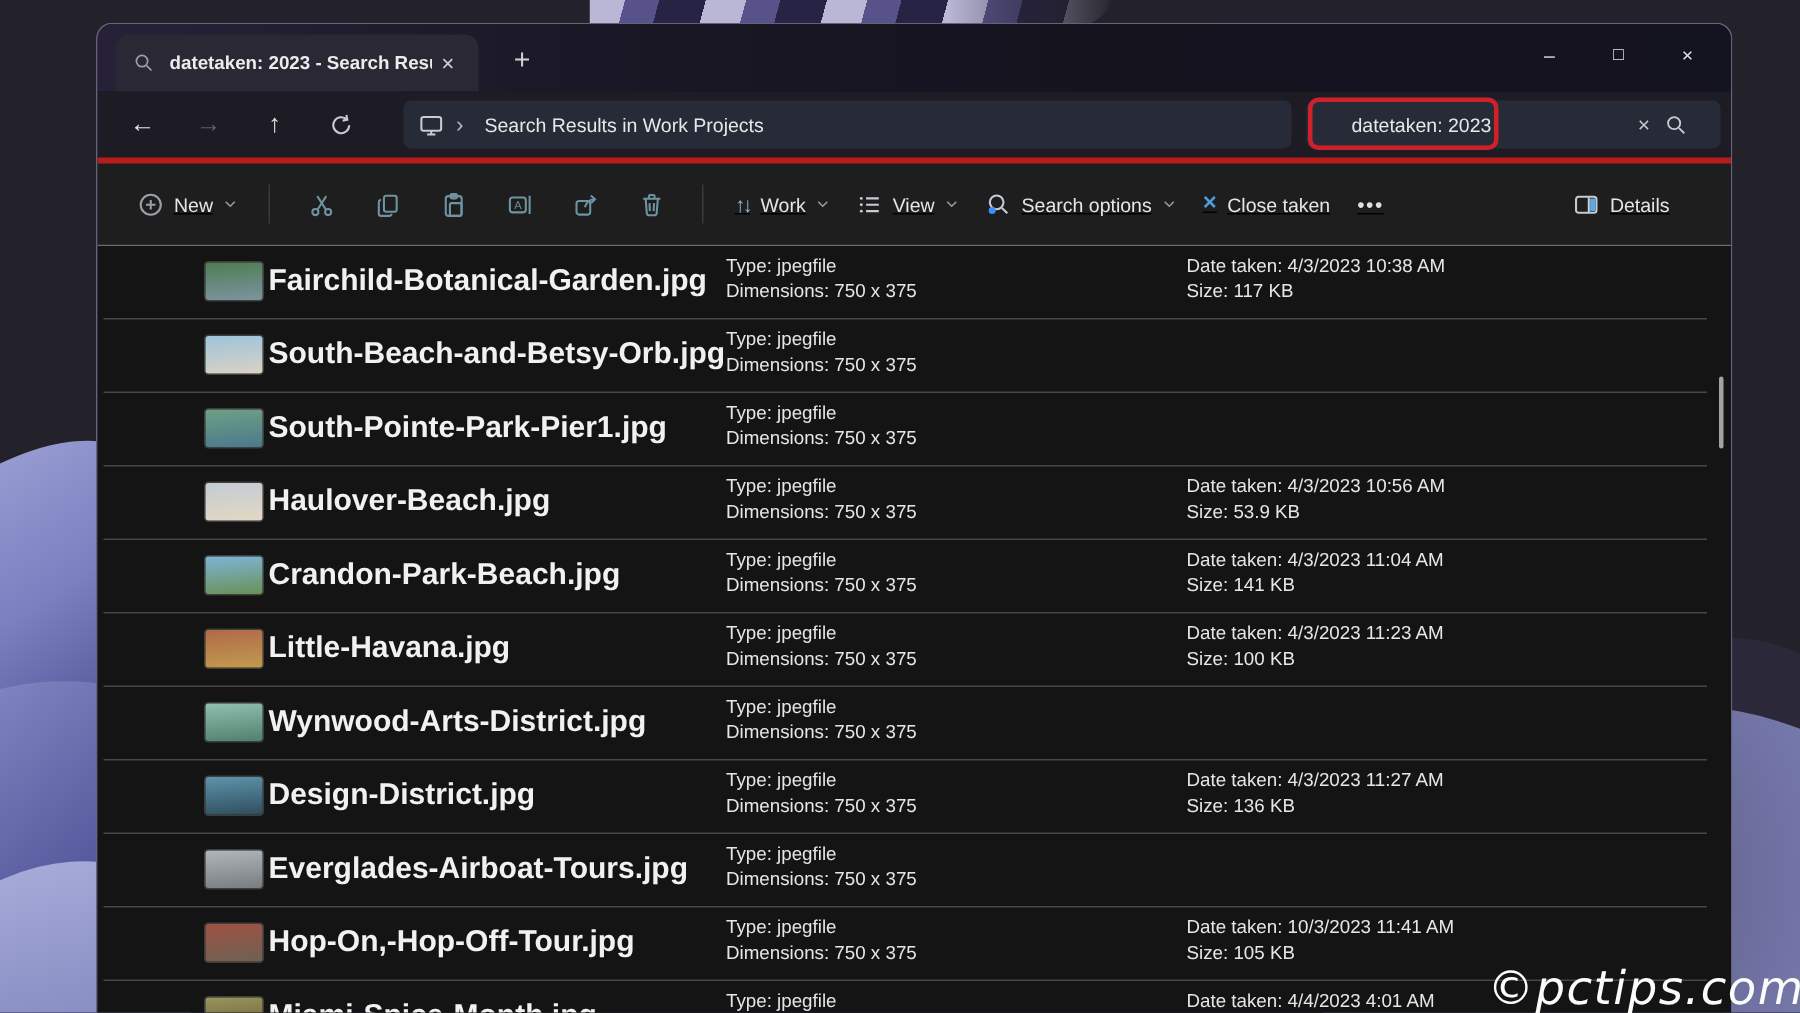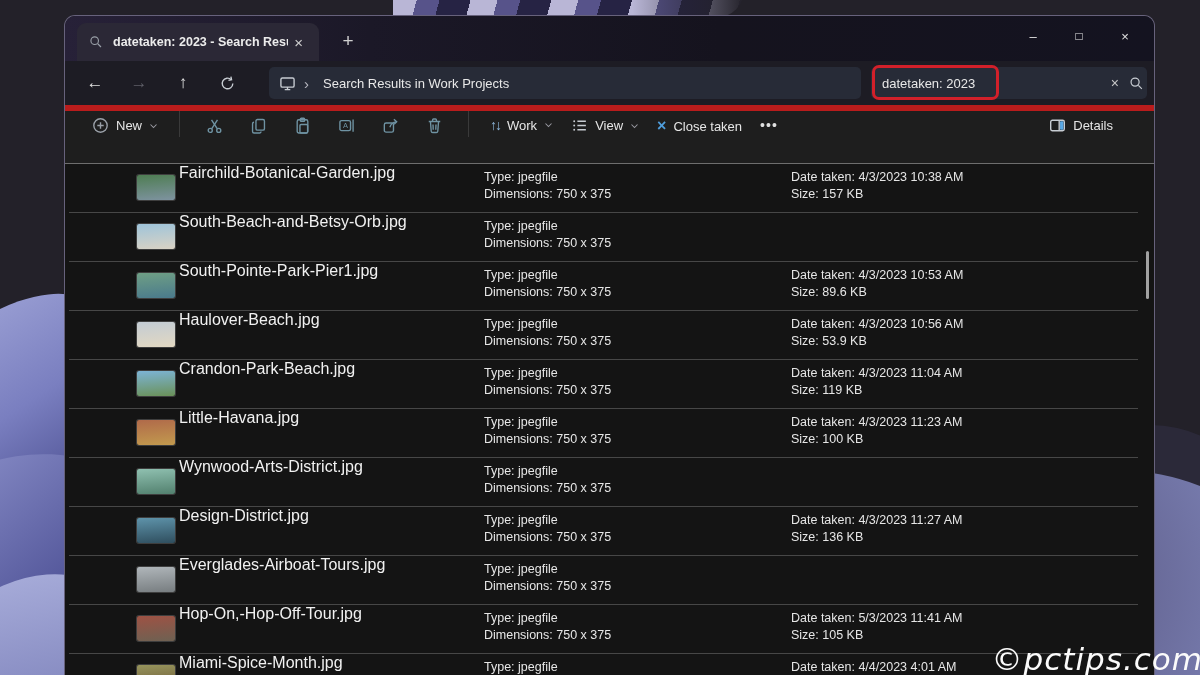--- a/index.html
+++ b/index.html
@@ -51,50 +51,50 @@
   
   .navbar { position:relative; height:44px; background:#1d1c24; display:flex; align-items:center; }
   .nav-btn { width:44px; height:36px; display:flex; align-items:center; justify-content:center;
              color:#e0e0e0; font-size:17px; }
   .nav-btn.dim { color:#5f5f68; }
   .field { position:absolute; top:6px; height:32px; background:#272b37; border-radius:5px;
            display:flex; align-items:center; }
   .addr { left:204px; width:592px; padding:0 10px; gap:8px; }
   .addr .crumb { color:#e8e8e8; font-size:13px; margin-left:6px; }
   .addr .chev { color:#b8b8c0; font-size:15px; }
-  .searchbox { left:806px; width:276px; padding:0 3px; }
+  .searchbox { left:806px; width:276px; padding:0 22px; }
   .search-value { color:#e8e8e8; font-size:13px; margin-left:8px; flex:1; white-space:nowrap; }
   .search-clear { color:#c8c8c8; font-size:14px; padding:0 10px; }
   .search-annotation { position:absolute; left:1px; top:-2px; width:127px; height:35px;
            border:3px solid #d2202a; border-radius:7px; pointer-events:none; }
 
   
-  .toolbar { position:relative; height:58px; background:#1e1e1e; border-top:6px solid #b91c1c;
-             display:flex; align-items:flex-start; padding:0 18px; }
+  .toolbar { position:relative; height:58px; background:#1e1e1e; border-top:4px solid #b91c1c;
+             display:flex; align-items:center; padding:0 18px;text-decoration:underline; }
   .tbtn { display:flex; align-items:center; gap:7px; color:#e6e6e6; font-size:13px;
           padding:6px 9px; border-radius:4px; white-space:nowrap; }
   .tsep { width:1px; height:26px; background:#3a3a3a; margin:0 12px; }
   .icon-btn { width:44px; justify-content:center; }
   .sort-glyph { color:#8fb8dd; font-size:14px; letter-spacing:-2px; }
   .x-blue { color:#4f9ddb; font-size:16px; font-weight:bold; }
   .dots { color:#e0e0e0; font-size:14px; letter-spacing:1px; }
   .spacer { flex:1; }
   .chevron-svg { width:9px; height:6px; stroke:#9a9aa2; stroke-width:1.4; fill:none; }
   svg.ic { width:17px; height:17px; fill:none; stroke-width:1.3; }
   .st-op { stroke:#6f93a3; }
   .st-ui { stroke:#c7ccd2; }
   .st-dim { stroke:#9aa0a8; }
   .toolbar-divider { height:1px; background:#6e6e6e; }
 
   
   .filelist { position:absolute; top:148px; left:0; right:0; bottom:0; background:#141414; }
   .file-row { height:49px; position:relative; border-bottom:1px solid #474747; margin:0 16px 0 4px; }
   .thumb { position:absolute; left:68px; top:11px; width:38px; height:25px; border-radius:2px;
            box-shadow:0 0 0 1px rgba(255,255,255,.18); }
-  .fname { position:absolute; left:110px; top:0; font-size:16px; color:#f1f1f1; white-space:nowrap; }
+  .fname { position:absolute; left:110px; top:12px; font-size:20px; color:#f1f1f1; white-space:nowrap;font-weight:bold; }
   .fcol { position:absolute; top:5px; font-size:12.5px; line-height:17px; color:#e6e6e6; }
   .col-type { left:415px; }
   .col-date { left:722px; }
   .scrollthumb { position:absolute; left:1081px; top:235px; width:3px; height:48px;
                  background:#a2a2a2; border-radius:2px; z-index:3; }
 
   
   .watermark { position:absolute; right:-3px; bottom:-2px; z-index:5; color:#fbfbfb;
                font-style:italic; font-size:31px; font-family:"DejaVu Sans", sans-serif;
                letter-spacing:1px; }
@@ -240,20 +240,31 @@
         <line x1="6" y1="4" x2="14" y2="4" class="st-ui"></line>
         <line x1="6" y1="8" x2="14" y2="8" class="st-ui"></line>
         <line x1="6" y1="12" x2="14" y2="12" class="st-ui"></line>
       </svg>
       <span>View</span>
       <svg class="chevron-svg" viewBox="0 0 10 8">
           <polyline points="1,2 5,6 9,2"></polyline>
         </svg>
     </div>
 
+    <div class="tbtn">
+      <svg class="ic" viewBox="0 0 16 16">
+        <circle cx="7" cy="6.5" r="4.3" class="st-ui"></circle>
+        <line x1="10.3" y1="10" x2="13.7" y2="13.4" class="st-ui"></line>
+        <circle cx="4.2" cy="11.6" r="2.2" fill="#3f8cff" stroke="none"></circle>
+      </svg>
+      <span>Search options</span>
+      <svg class="chevron-svg" viewBox="0 0 10 8">
+          <polyline points="1,2 5,6 9,2"></polyline>
+        </svg>
+    </div>
 
     <div class="tbtn">
       <span class="x-blue">×</span>
       <span>Close taken</span>
     </div>
 
     <div class="tbtn">
       <span class="dots">•••</span>
     </div>
 
@@ -273,44 +284,40 @@
   <div class="filelist">
   <div class="file-row">
     <div class="thumb" style="background: linear-gradient(175deg, rgb(78, 125, 82), rgb(126, 147, 160));"></div>
     <div class="fname">Fairchild-Botanical-Garden.jpg</div>
     <div class="fcol col-type">
       <div>Type: jpegfile</div>
       <div>Dimensions: 750 x 375</div>
     </div>
     <div class="fcol col-date">
       <div>Date taken: 4/3/2023 10:38 AM</div>
-      <div>Size: 157 KB</div>
+      <div>Size: 117 KB</div>
     </div>
   </div>
 
   <div class="file-row">
     <div class="thumb" style="background: linear-gradient(175deg, rgb(158, 196, 218), rgb(217, 210, 196));"></div>
     <div class="fname">South-Beach-and-Betsy-Orb.jpg</div>
     <div class="fcol col-type">
       <div>Type: jpegfile</div>
       <div>Dimensions: 750 x 375</div>
     </div>
   </div>
 
   <div class="file-row">
     <div class="thumb" style="background: linear-gradient(175deg, rgb(111, 159, 133), rgb(74, 122, 140));"></div>
     <div class="fname">South-Pointe-Park-Pier1.jpg</div>
     <div class="fcol col-type">
       <div>Type: jpegfile</div>
       <div>Dimensions: 750 x 375</div>
     </div>
-    <div class="fcol col-date">
-      <div>Date taken: 4/3/2023 10:53 AM</div>
-      <div>Size: 89.6 KB</div>
-    </div>
   </div>
 
   <div class="file-row">
     <div class="thumb" style="background: linear-gradient(175deg, rgb(195, 204, 212), rgb(226, 216, 194));"></div>
     <div class="fname">Haulover-Beach.jpg</div>
     <div class="fcol col-type">
       <div>Type: jpegfile</div>
       <div>Dimensions: 750 x 375</div>
     </div>
     <div class="fcol col-date">
@@ -321,21 +328,21 @@
 
   <div class="file-row">
     <div class="thumb" style="background: linear-gradient(175deg, rgb(125, 180, 214), rgb(106, 145, 88));"></div>
     <div class="fname">Crandon-Park-Beach.jpg</div>
     <div class="fcol col-type">
       <div>Type: jpegfile</div>
       <div>Dimensions: 750 x 375</div>
     </div>
     <div class="fcol col-date">
       <div>Date taken: 4/3/2023 11:04 AM</div>
-      <div>Size: 119 KB</div>
+      <div>Size: 141 KB</div>
     </div>
   </div>
 
   <div class="file-row">
     <div class="thumb" style="background: linear-gradient(175deg, rgb(176, 106, 74), rgb(194, 154, 78));"></div>
     <div class="fname">Little-Havana.jpg</div>
     <div class="fcol col-type">
       <div>Type: jpegfile</div>
       <div>Dimensions: 750 x 375</div>
     </div>
@@ -377,21 +384,21 @@
   </div>
 
   <div class="file-row">
     <div class="thumb" style="background: linear-gradient(175deg, rgb(158, 82, 68), rgb(110, 97, 82));"></div>
     <div class="fname">Hop-On,-Hop-Off-Tour.jpg</div>
     <div class="fcol col-type">
       <div>Type: jpegfile</div>
       <div>Dimensions: 750 x 375</div>
     </div>
     <div class="fcol col-date">
-      <div>Date taken: 5/3/2023 11:41 AM</div>
+      <div>Date taken: 10/3/2023 11:41 AM</div>
       <div>Size: 105 KB</div>
     </div>
   </div>
 
   <div class="file-row">
     <div class="thumb" style="background: linear-gradient(175deg, rgb(151, 149, 92), rgb(107, 86, 54));"></div>
     <div class="fname">Miami-Spice-Month.jpg</div>
     <div class="fcol col-type">
       <div>Type: jpegfile</div>
       <div></div>

